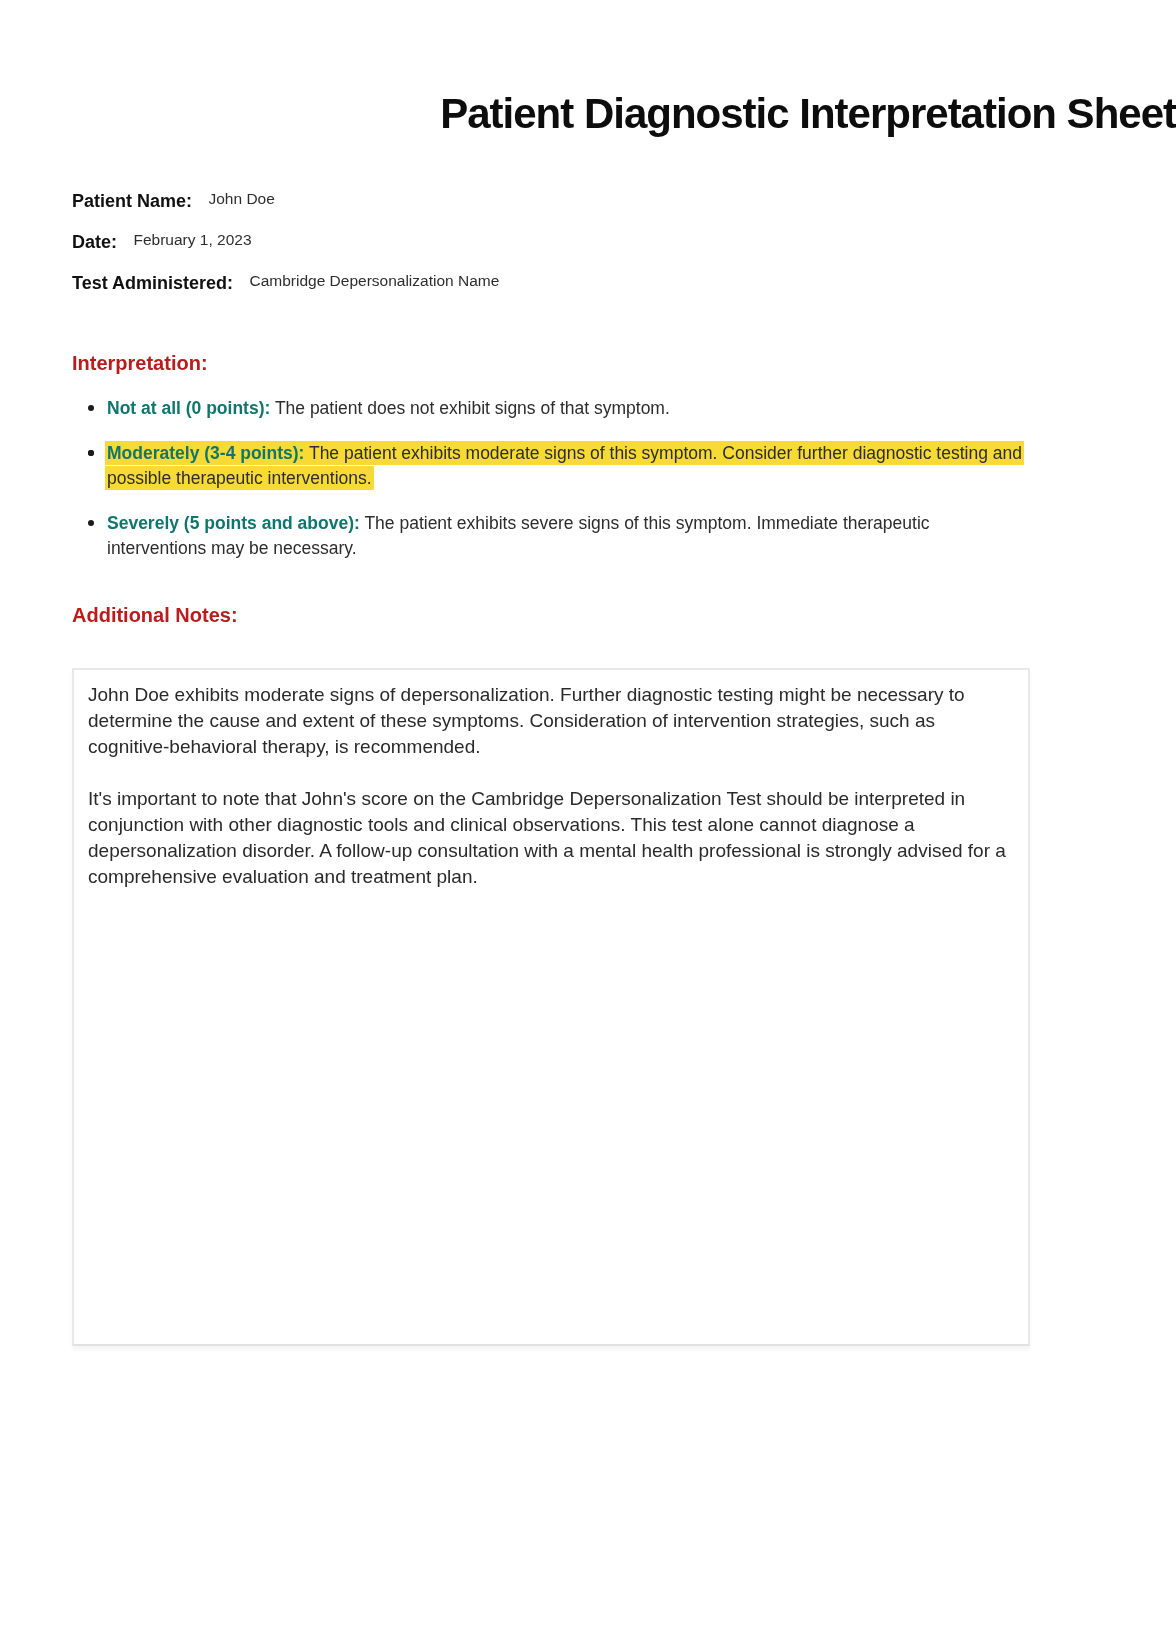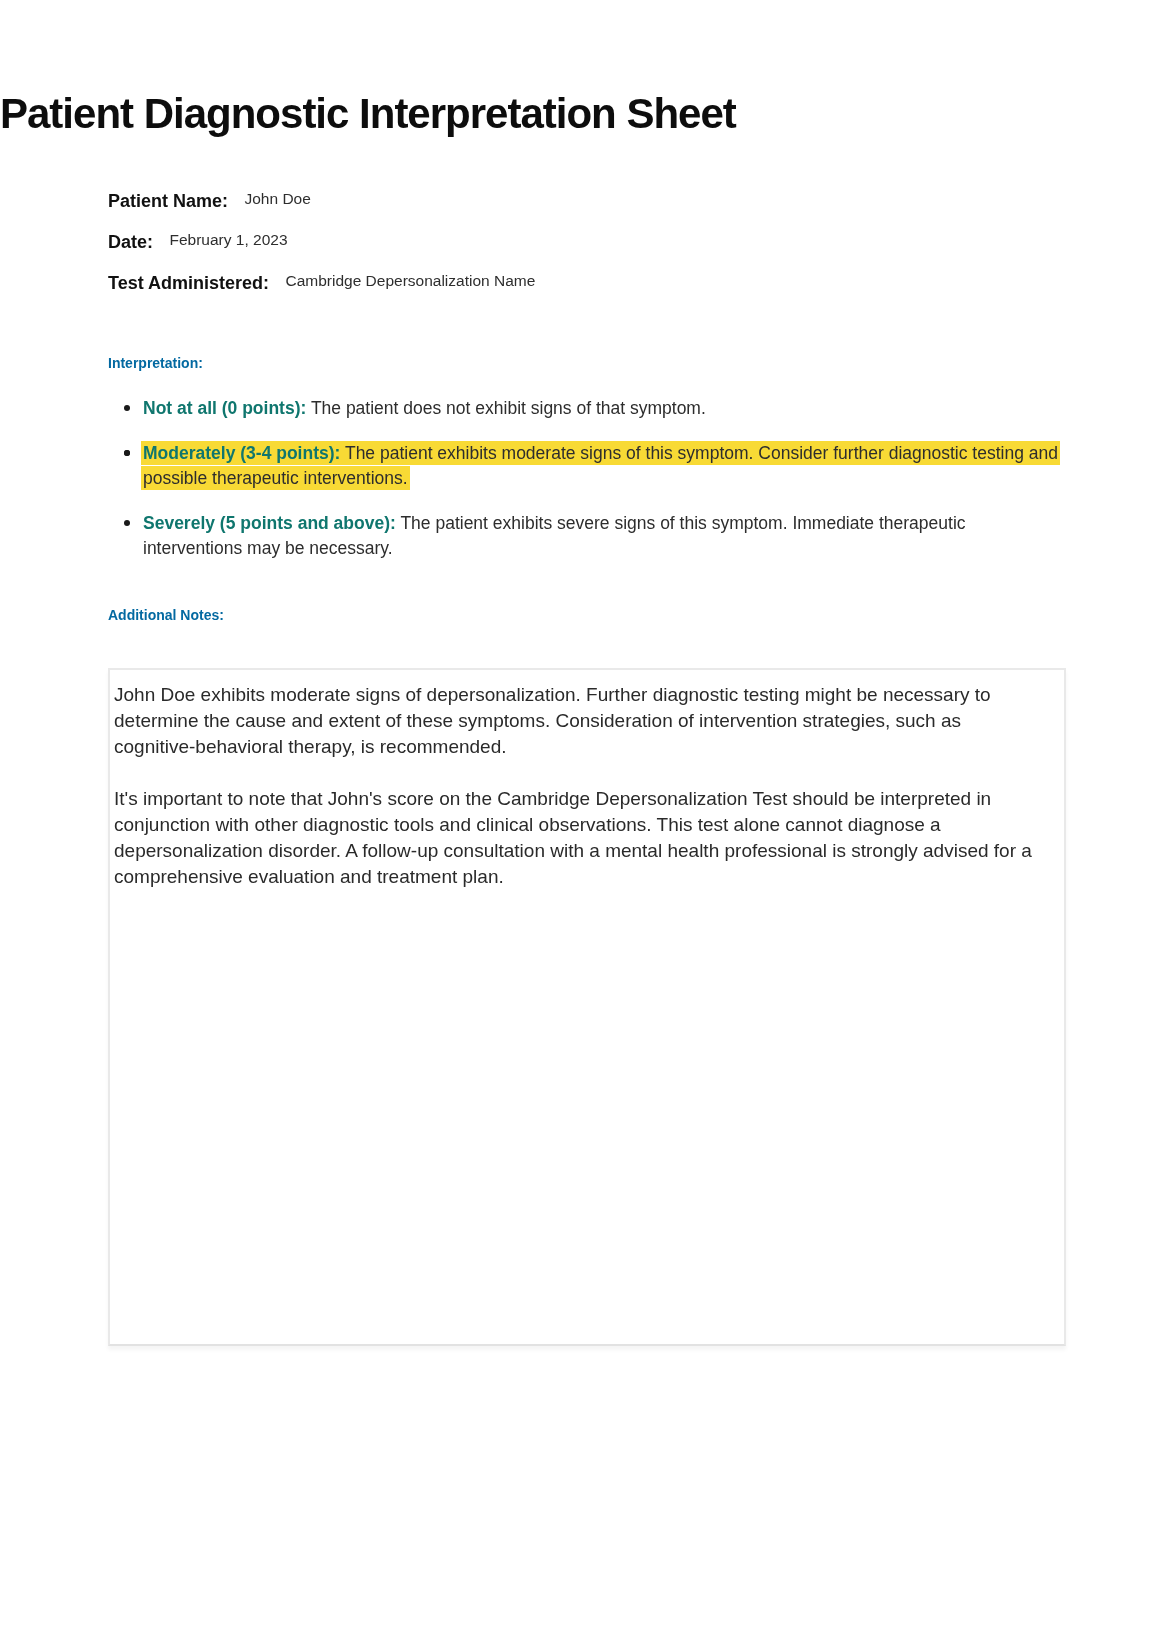--- a/index.html
+++ b/index.html
@@ -7,51 +7,51 @@
     width: 1176px; height: 1630px;
     background: #ffffff;
     font-family: "Liberation Sans", sans-serif;
     color: #222;
     overflow: hidden;
   }
   .page { width: 1176px; height: 1630px; position: relative; }
 
   .doc-title {
     margin-top: 90px;
-    text-align: left;
+    text-align: right;
     font-size: 42px;
     font-weight: bold;
     letter-spacing: -1px;
     color: #0d0d0d;
     line-height: 1.15;
   }
 
-  .content { margin-left: 108px; margin-right: 108px; }
+  .content { margin-left: 72px; margin-right: 108px; }
 
   
   .fields { margin-top: 54px; }
   .field-row { margin-bottom: 22px; line-height: 19px; white-space: nowrap; }
   .field-label {
     font-size: 18px;
     font-weight: bold;
     color: #111;
   }
   .field-value {
     font-size: 15.5px;
     color: #2e2e2e;
     margin-left: 12px;
     position: relative;
     top: -3px;
   }
 
   
   .section-heading {
-    font-size: 14px;
+    font-size: 20px;
     font-weight: bold;
-    color: #0369a1;
+    color: #b91c1c;
     line-height: 22px;
   }
   .interpretation-heading { margin-top: 59px; }
 
   .interpretation-list {
     list-style: none;
     margin-top: 22px;
   }
   .interpretation-list li {
     position: relative;
@@ -83,21 +83,21 @@
   
   .notes-heading { margin-top: 43px; }
   .notes-box {
     margin-top: 42px;
     width: 958px;
     height: 678px;
     border: 2px solid #e9e9e9;
     border-bottom-color: #e2e2e2;
     box-shadow: 0 4px 4px rgba(0,0,0,0.045);
     background: #ffffff;
-    padding: 12px 4px;
+    padding: 12px 14px;
     overflow: hidden;
   }
   .notes-box p {
     font-size: 19px;
     line-height: 26px;
     color: #2a2a2a;
     margin-bottom: 26px;
     max-width: 926px;
   }
 </style>

